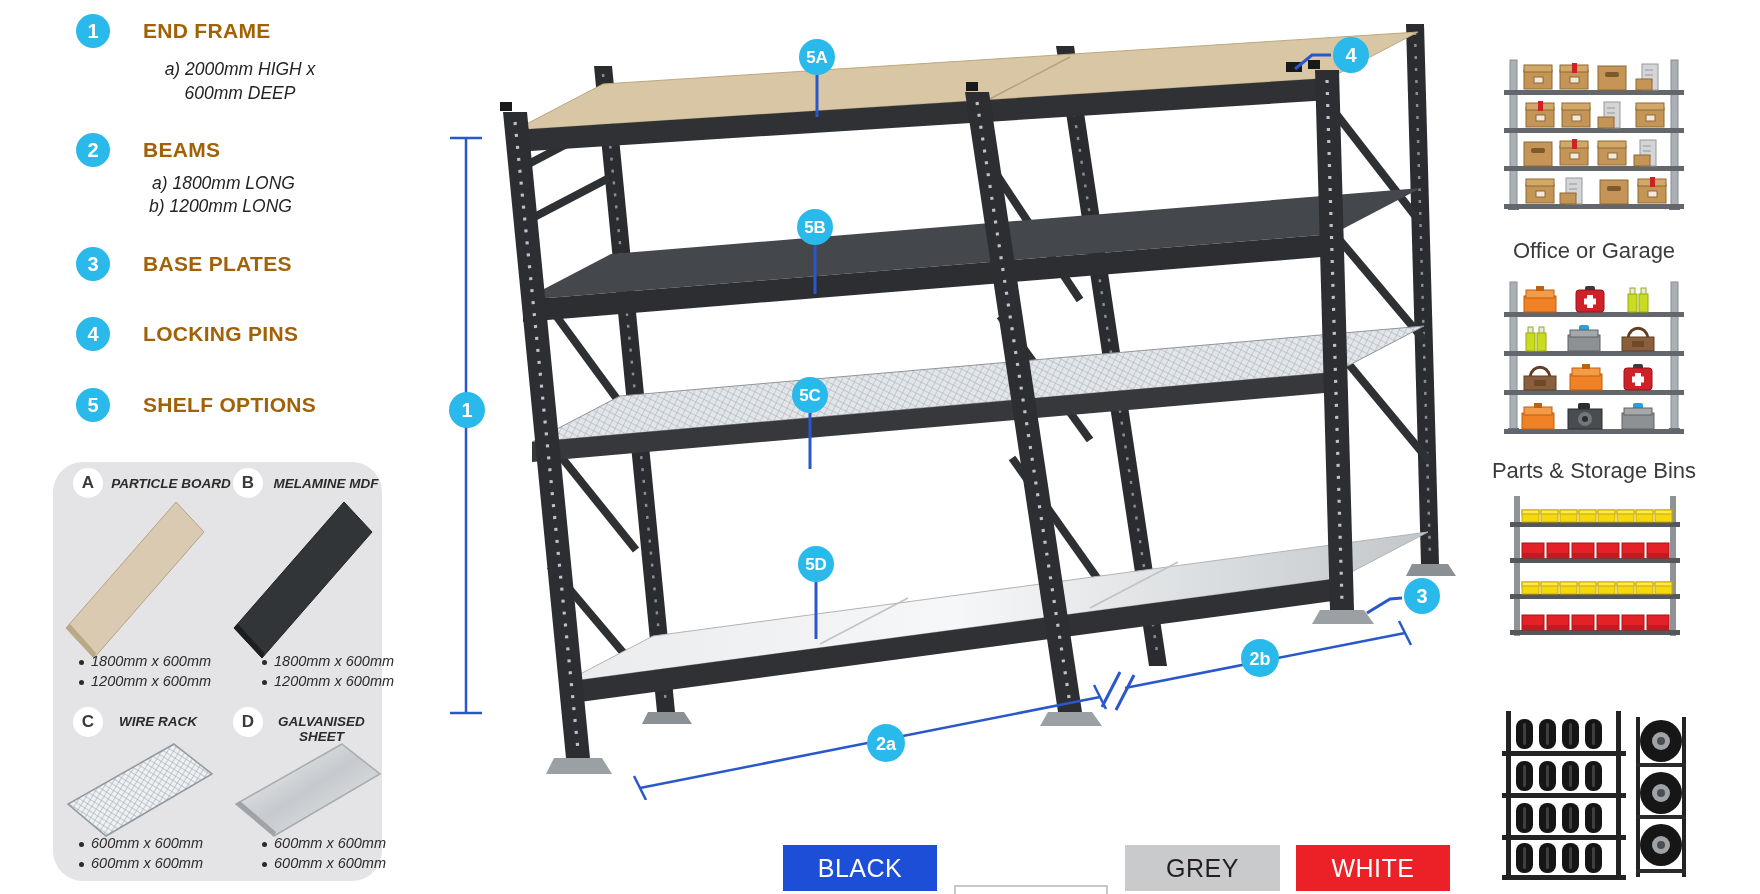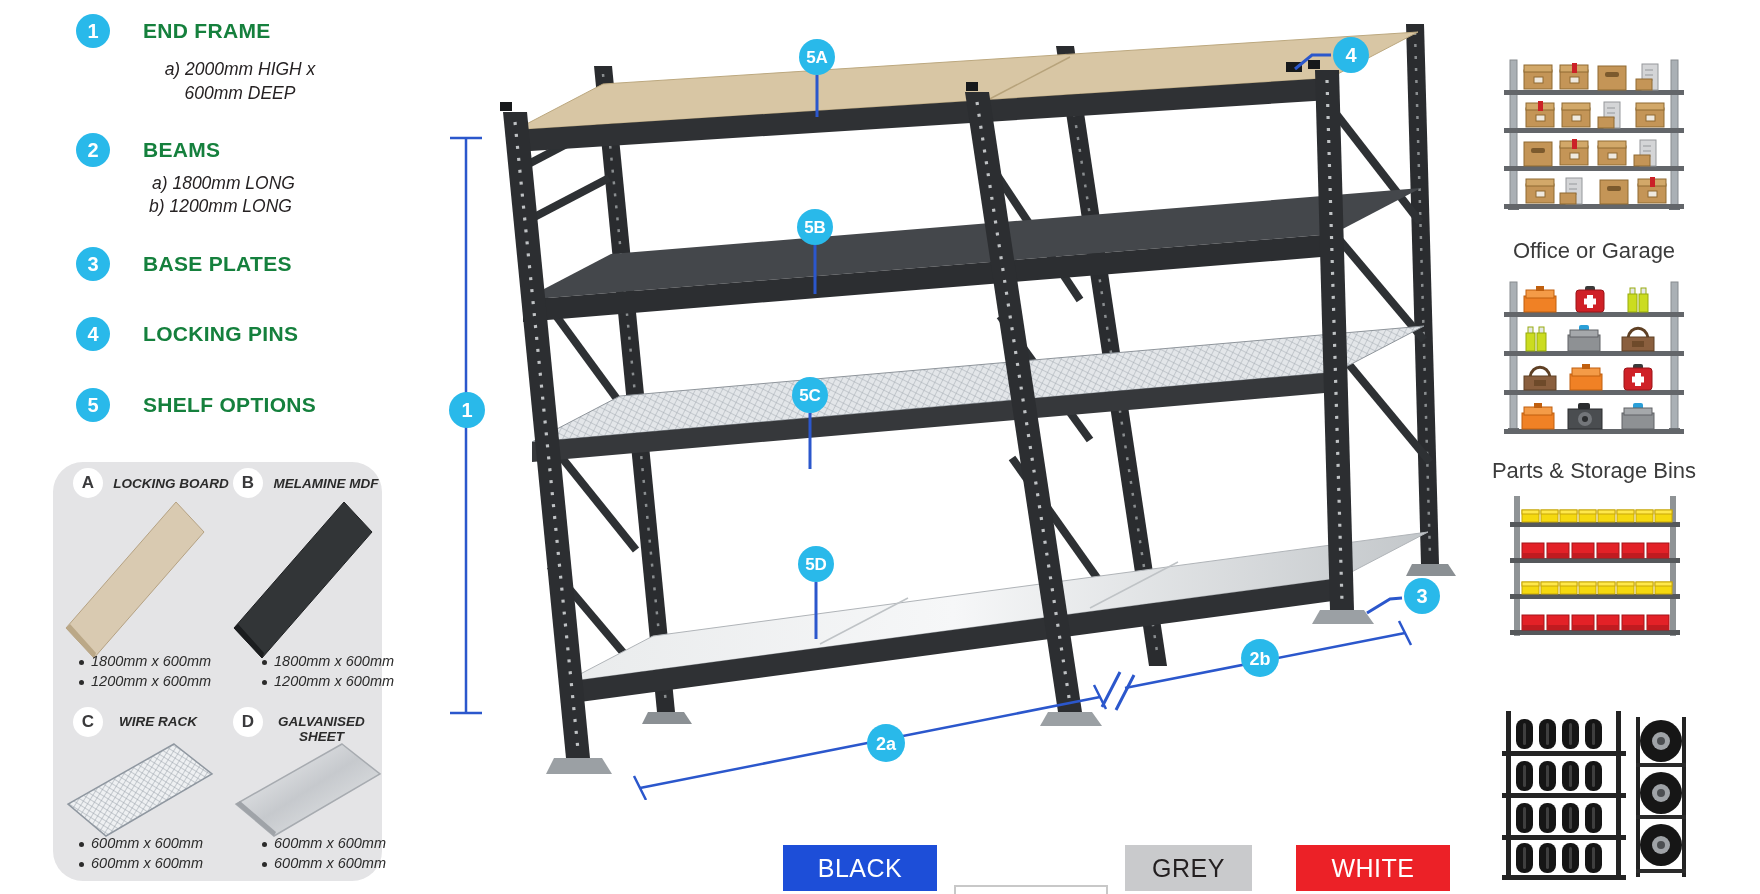--- a/index.html
+++ b/index.html
@@ -2,21 +2,21 @@
 <html><head>
 <meta charset="utf-8">
 <style>
   html,body{margin:0;padding:0;background:#fff;}
   .stage{position:relative;width:1760px;height:894px;background:#ffffff;overflow:hidden;
          font-family:"Liberation Sans",sans-serif;color:#272324;}
   .abs{position:absolute;}
   
   .num-badge{position:absolute;width:34px;height:34px;border-radius:50%;background:#29b9ea;
              color:#fff;font-weight:bold;font-size:20px;display:flex;align-items:center;justify-content:center;}
-  .legend-label{position:absolute;font-weight:bold;font-size:21px;letter-spacing:.3px;color:#15803d;}
+  .legend-label{position:absolute;font-weight:bold;font-size:21px;letter-spacing:.3px;color:#a16207;}
   .legend-sub{position:absolute;font-style:italic;font-size:17.5px;color:#262223;}
   .centered{text-align:center;}
   
   .panel{position:absolute;left:53px;top:462px;width:329px;height:419px;background:#e4e4e6;border-radius:30px;}
   .opt-circle{position:absolute;width:30px;height:30px;border-radius:50%;background:#fff;color:#3a3a3c;
               font-weight:bold;font-size:17px;display:flex;align-items:center;justify-content:center;}
   .opt-name{position:absolute;font-weight:bold;font-style:italic;font-size:13.5px;color:#2b2b2b;text-align:center;}
   .opt-size{position:absolute;font-style:italic;font-size:14.5px;color:#2b2b2b;white-space:nowrap;}
   .opt-size::before{content:"";position:absolute;left:-12px;top:7px;width:5px;height:5px;border-radius:50%;background:#2b2b2b;}
   
@@ -51,21 +51,21 @@
     <div class="num-badge" style="left:76px;top:317px;">4</div>
     <div class="legend-label" style="left:143px;top:322px;">LOCKING PINS</div>
 
     <div class="num-badge" style="left:76px;top:388px;">5</div>
     <div class="legend-label" style="left:143px;top:393px;">SHELF OPTIONS</div>
   </div>
 
   <div class="panel">
 
     <div class="opt-circle" style="left:20px;top:6px;">A</div>
-    <div class="opt-name" style="left:58px;top:14px;width:120px;">LOCKING BOARD</div>
+    <div class="opt-name" style="left:58px;top:14px;width:120px;">PARTICLE BOARD</div>
     <svg class="abs" style="left:9px;top:36px;" width="150" height="162" viewBox="0 0 150 162">
       <polygon points="114,4 142,34 32,160 4,130" fill="#d9cab1" stroke="#b5a283" stroke-width="1"></polygon>
       <polygon points="4,130 32,160 34,155 8,126" fill="#bba887"></polygon>
     </svg>
     <div class="opt-size" style="left:38px;top:191px;">1800mm x 600mm</div>
     <div class="opt-size" style="left:38px;top:211px;">1200mm x 600mm</div>
 
     <div class="opt-circle" style="left:180px;top:6px;">B</div>
     <div class="opt-name" style="left:218px;top:14px;width:110px;">MELAMINE MDF</div>
     <svg class="abs" style="left:177px;top:36px;" width="150" height="162" viewBox="0 0 150 162">
@@ -444,17 +444,17 @@
       <circle cx="161" cy="90" r="9" fill="#9fa3a7"></circle>
       <circle cx="161" cy="90" r="4" fill="#4c4f52"></circle>
     <circle cx="161" cy="142" r="21" fill="#161616"></circle>
       <circle cx="161" cy="142" r="9" fill="#9fa3a7"></circle>
       <circle cx="161" cy="142" r="4" fill="#4c4f52"></circle>
   </svg>
 
   <div>
     <div class="color-btn btn-black" style="left:783px;top:845px;width:154px;">BLACK</div>
     <div class="color-btn btn-white" style="left:954px;top:845px;width:154px;margin-top:40px;">WHITE</div>
-    <div class="color-btn btn-grey" style="left:1125px;top:845px;width:127px;">GREY</div>
+    <div class="color-btn btn-grey" style="left:1125px;top:845px;width:155px;">GREY</div>
     <div class="color-btn btn-custom" style="left:1296px;top:845px;width:154px;">WHITE</div>
   </div>
 
 </div>
 
 </body></html>

